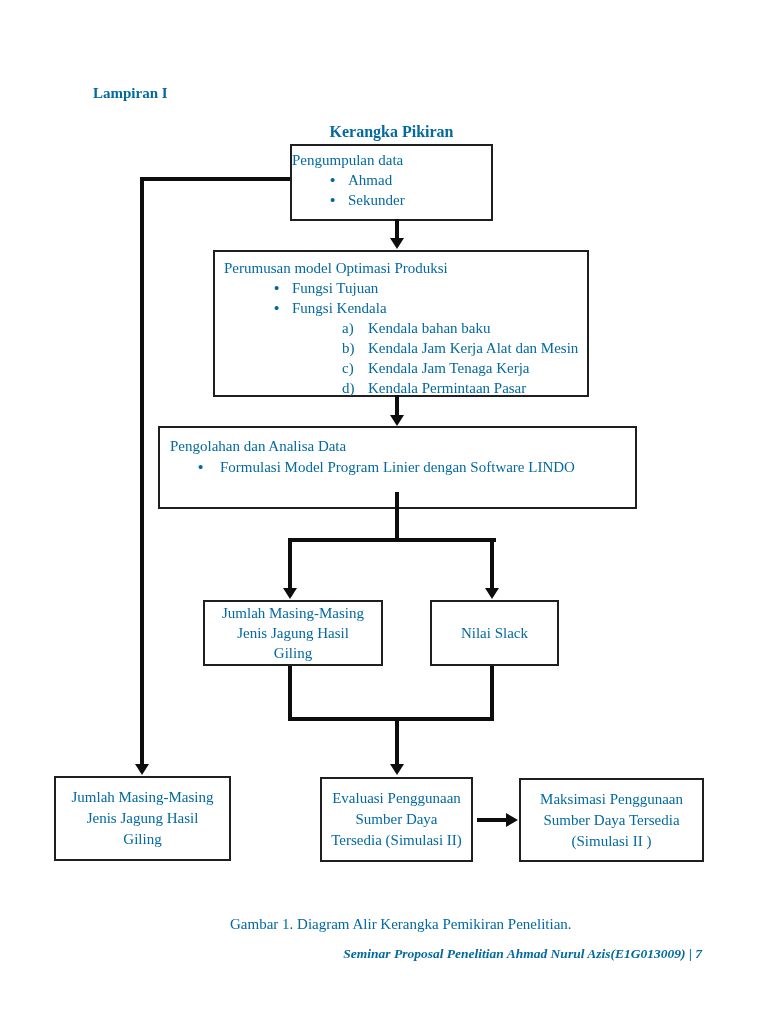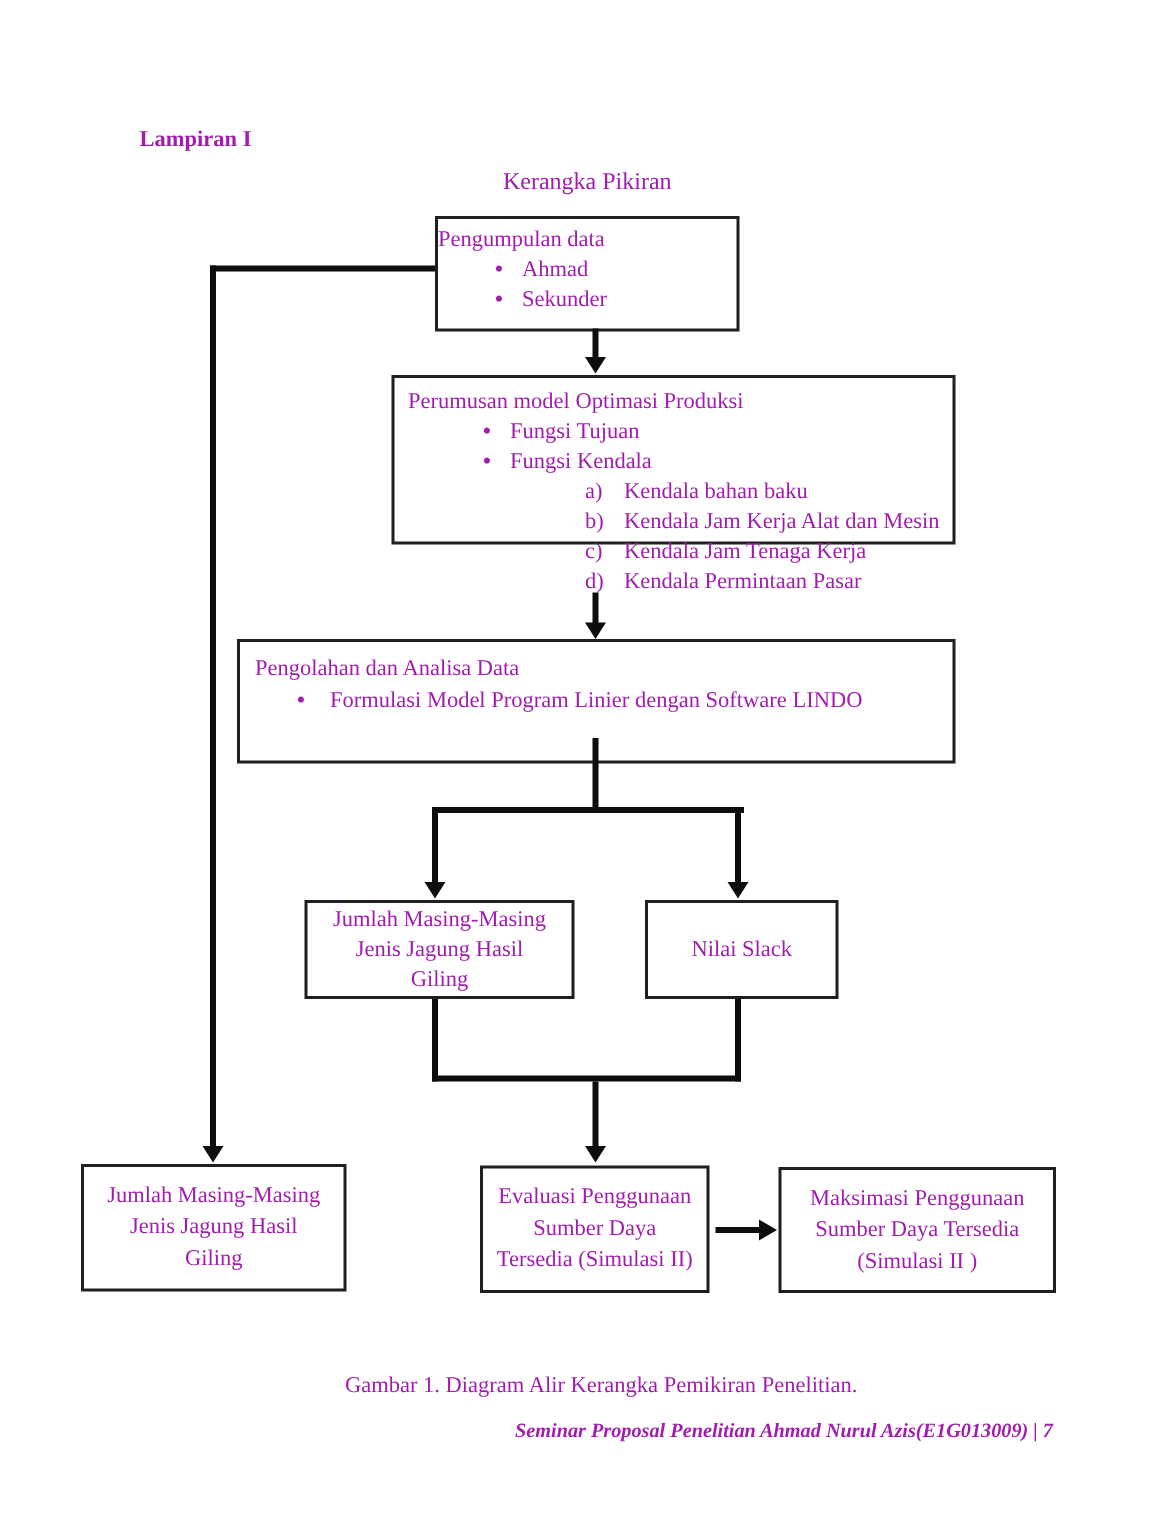--- a/index.html
+++ b/index.html
@@ -1,30 +1,30 @@
 <!DOCTYPE html>
 <html><head>
 <meta charset="utf-8">
 <style>
   html,body{margin:0;padding:0;background:#ffffff;}
   .page{
     position:relative;
     width:768px;height:1024px;
     background:#ffffff;
     font-family:"Liberation Serif","DejaVu Serif",serif;
-    color:#a21caf;
+    color:#0369a1;
     overflow:hidden;
   }
   .lampiran{
     position:absolute;left:93px;top:85px;
     font-size:15px;font-weight:bold;
   }
   .diagram-title{
-    position:absolute;left:290px;top:113px;width:203px;
-    text-align:center;font-size:16px;font-weight:normal;
+    position:absolute;left:290px;top:123px;width:203px;
+    text-align:center;font-size:16px;font-weight:bold;
   }
   .box{
     position:absolute;
     background:#ffffff;
     border:2px solid #1f1f1f;
     box-sizing:border-box;
     font-size:15px;
   }
   .box .row{line-height:20px;white-space:nowrap;}
   .center-col{
@@ -71,21 +71,21 @@
 
   <div class="box" style="left:290px;top:144px;width:203px;height:77px;padding-top:4px;">
     <div class="row" style="text-align:left;">Pengumpulan data</div>
     <div class="row" style="padding-left:38px;"><span class="bullet"></span><span>Ahmad</span></div>
     <div class="row" style="padding-left:38px;"><span class="bullet"></span><span>Sekunder</span></div>
   </div>
 
   <div class="line" style="left:395px;top:219px;width:4px;height:21px;"></div>
   <div class="ah-down" style="left:390px;top:238px;"></div>
 
-  <div class="box" style="left:213px;top:250px;width:376px;height:113px;padding:6px 0 0 9px;margin-left:48px;">
+  <div class="box" style="left:213px;top:250px;width:376px;height:147px;padding:6px 0 0 9px;">
     <div class="row">Perumusan model Optimasi Produksi</div>
     <div class="row" style="padding-left:50px;"><span class="bullet"></span><span>Fungsi Tujuan</span></div>
     <div class="row" style="padding-left:50px;"><span class="bullet"></span><span>Fungsi Kendala</span></div>
     <div class="row" style="padding-left:118px;"><span class="marker">a)</span><span>Kendala bahan baku</span></div>
     <div class="row" style="padding-left:118px;"><span class="marker">b)</span><span>Kendala Jam Kerja Alat dan Mesin</span></div>
     <div class="row" style="padding-left:118px;font-family:Liberation Serif, serif;"><span class="marker">c)</span><span>Kendala Jam Tenaga Kerja</span></div>
     <div class="row" style="padding-left:118px;"><span class="marker">d)</span><span>Kendala Permintaan Pasar</span></div>
   </div>
 
   <div class="line" style="left:395px;top:395px;width:4px;height:23px;"></div>

